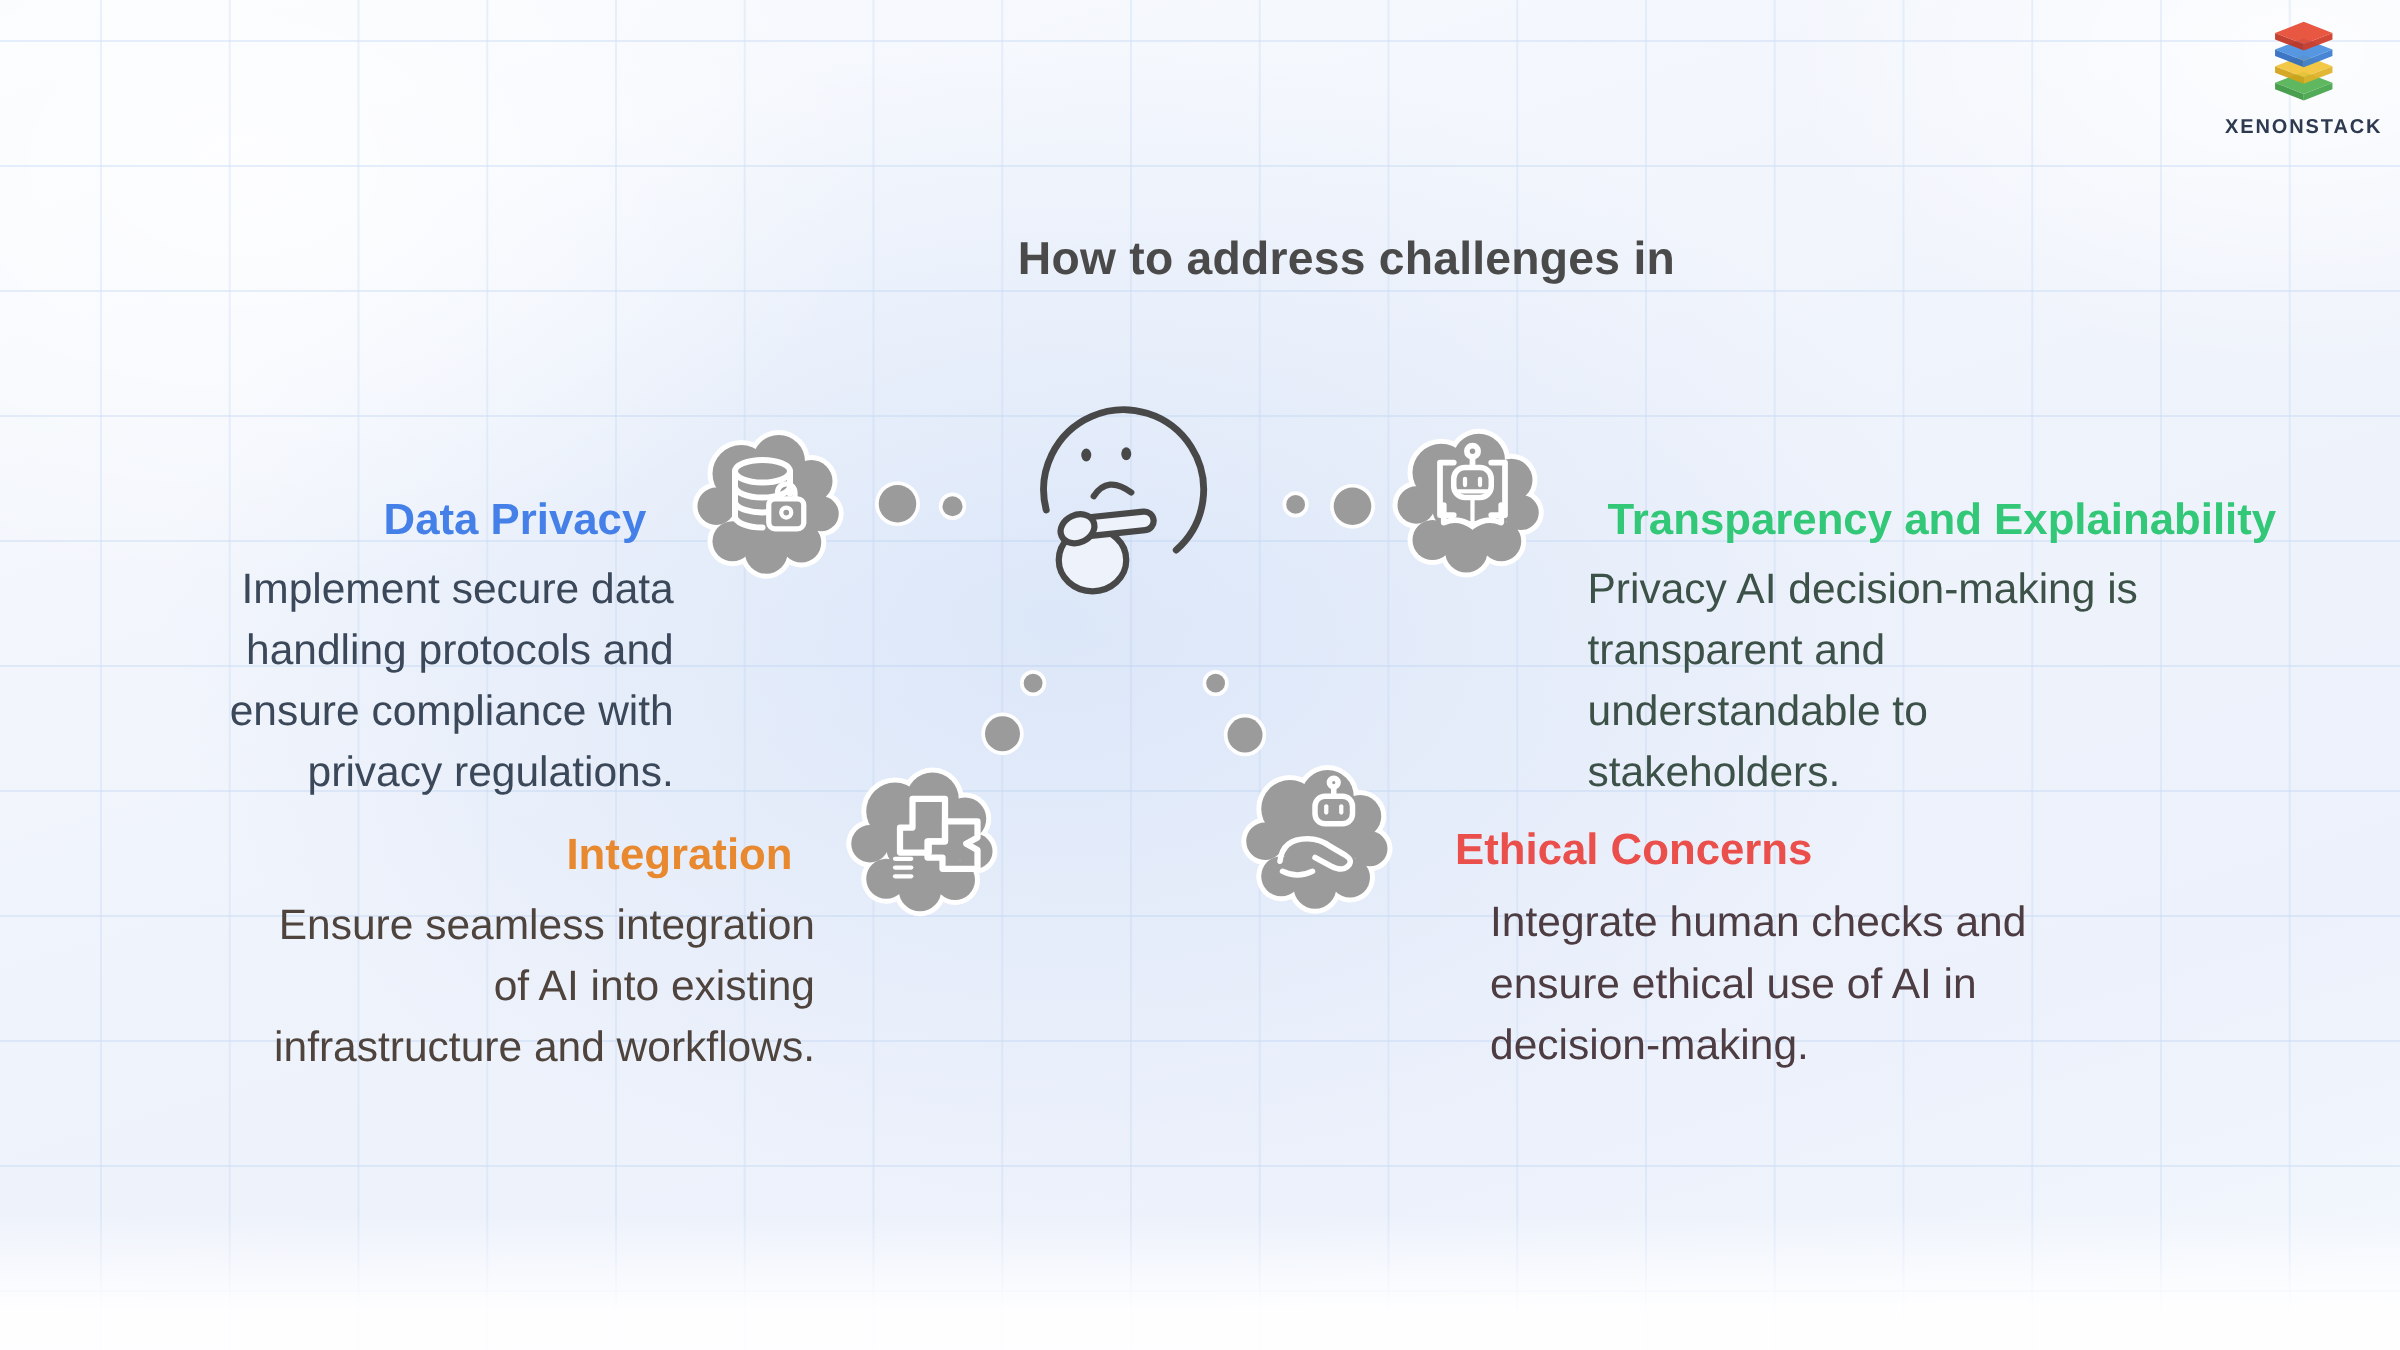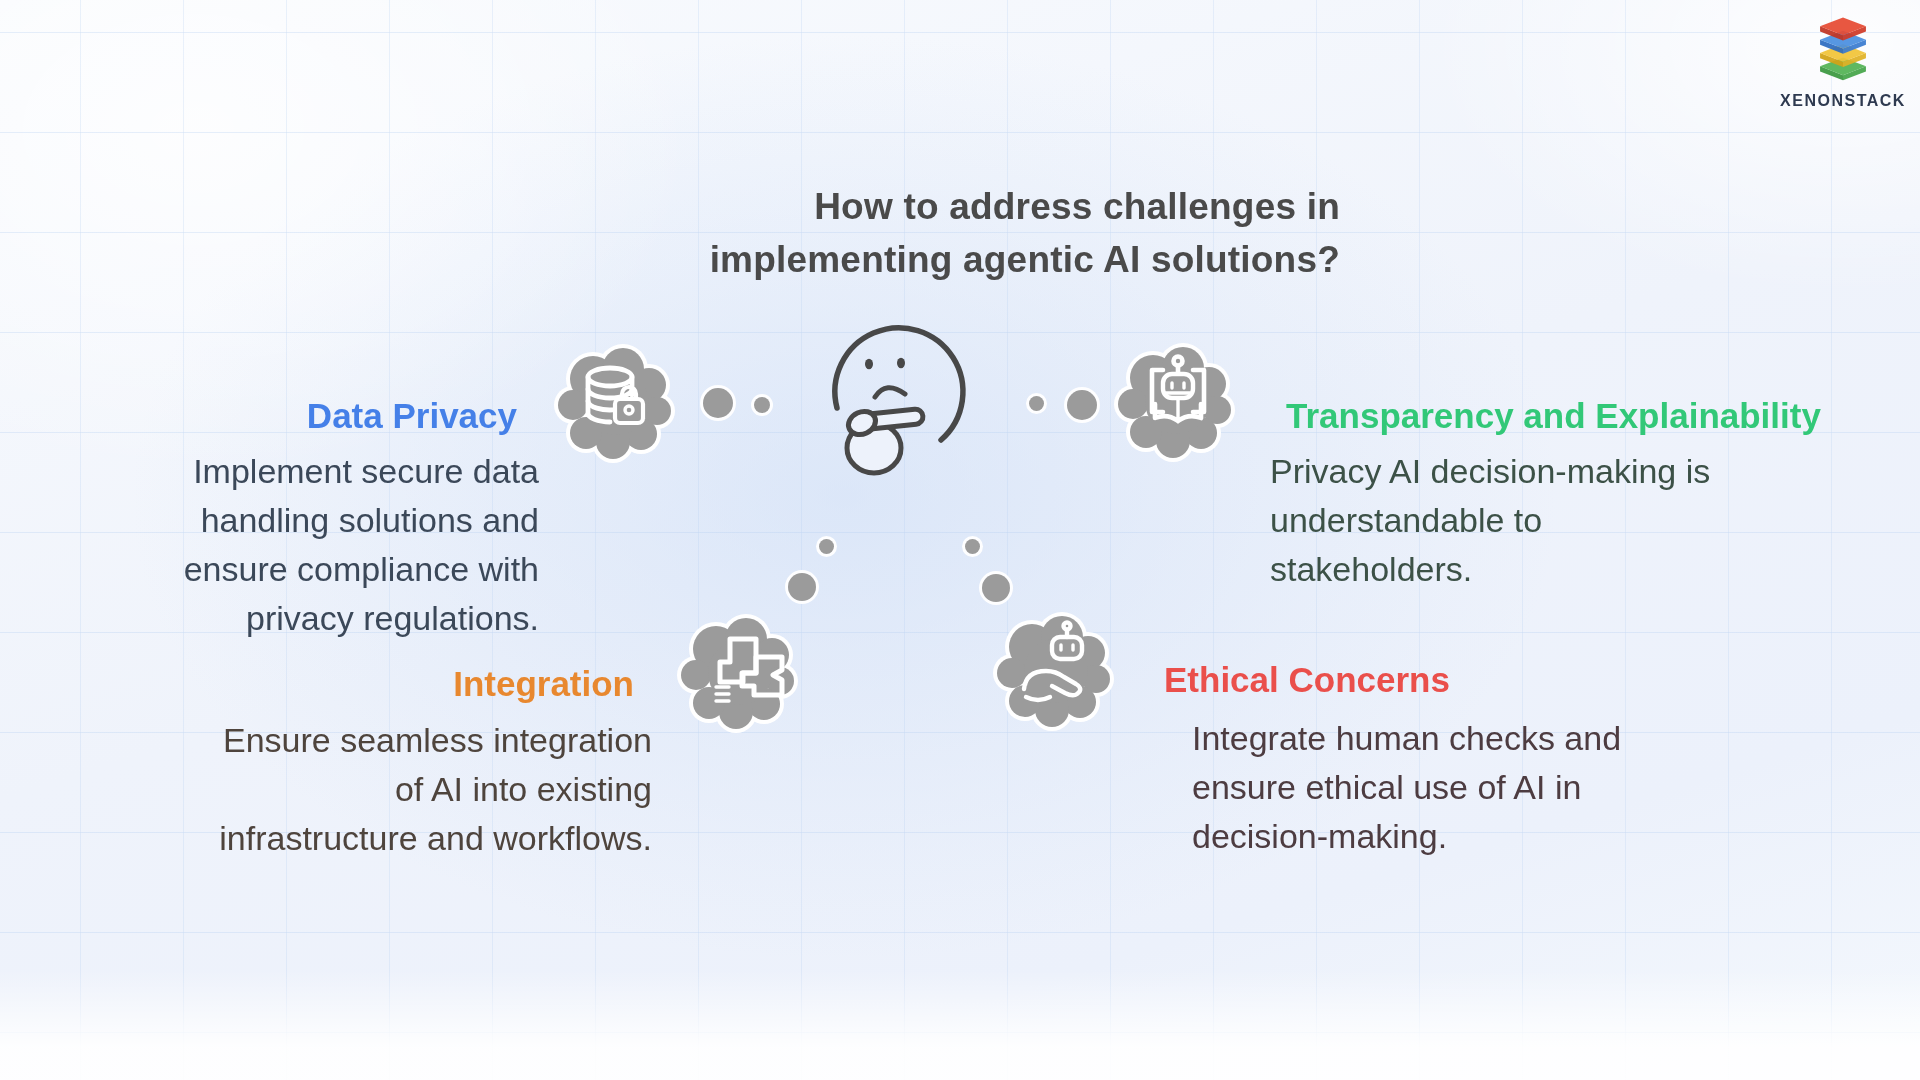--- a/index.html
+++ b/index.html
@@ -116,21 +116,20 @@
           <circle cx="33" cy="96" r="16"></circle>
             <circle cx="20" cy="68" r="15"></circle>
             <circle cx="64" cy="66" r="32"></circle>
         </g>
       </g>
     </defs>
   </svg>
 
   <div id="title" class="abs">
     <div>How to address challenges in</div>
-    <div>implementing agentic AI solutions?</div>
   </div>
 
   <div id="logo" class="abs">
     <svg width="74" height="72" viewBox="0 0 100 96">
 
       <g fill-opacity="0.95">
         <polygon points="19,70 50,82 50,89 19,77" fill="#3f9a43"></polygon>
         <polygon points="50,82 81,70 81,77 50,89" fill="#49a74d"></polygon>
         <polygon points="50,58 81,70 50,82 19,70" fill="#56b457"></polygon>
       </g>
@@ -234,28 +233,29 @@
     </g>
     <g stroke="#ffffff" stroke-width="3.4" stroke-linecap="round">
       <line x1="69" y1="40" x2="69" y2="45"></line>
       <line x1="81" y1="40" x2="81" y2="45"></line>
     </g>
   </svg>
 
   <h2 class="abs section-heading head-data-privacy">Data Privacy</h2>
   <div class="abs section-body body-data-privacy">
     <div>Implement secure data</div>
-    <div>handling solutions and</div>
+    <div>handling protocols and</div>
     <div>ensure compliance with</div>
     <div>privacy regulations.</div>
   </div>
 
   <h2 class="abs section-heading head-transparency">Transparency and Explainability</h2>
   <div class="abs section-body body-transparency">
     <div>Privacy AI decision-making is</div>
+    <div>transparent and</div>
     <div>understandable to</div>
     <div>stakeholders.</div>
   </div>
 
   <h2 class="abs section-heading head-integration">Integration</h2>
   <div class="abs section-body body-integration">
     <div>Ensure seamless integration</div>
     <div>of AI into existing</div>
     <div>infrastructure and workflows.</div>
   </div>

